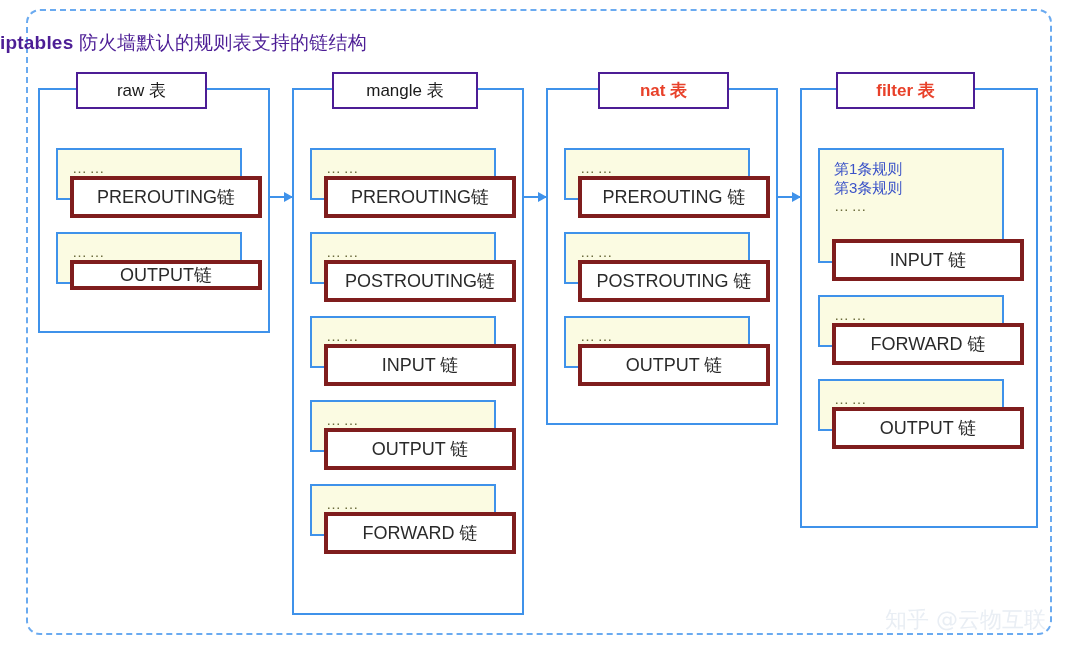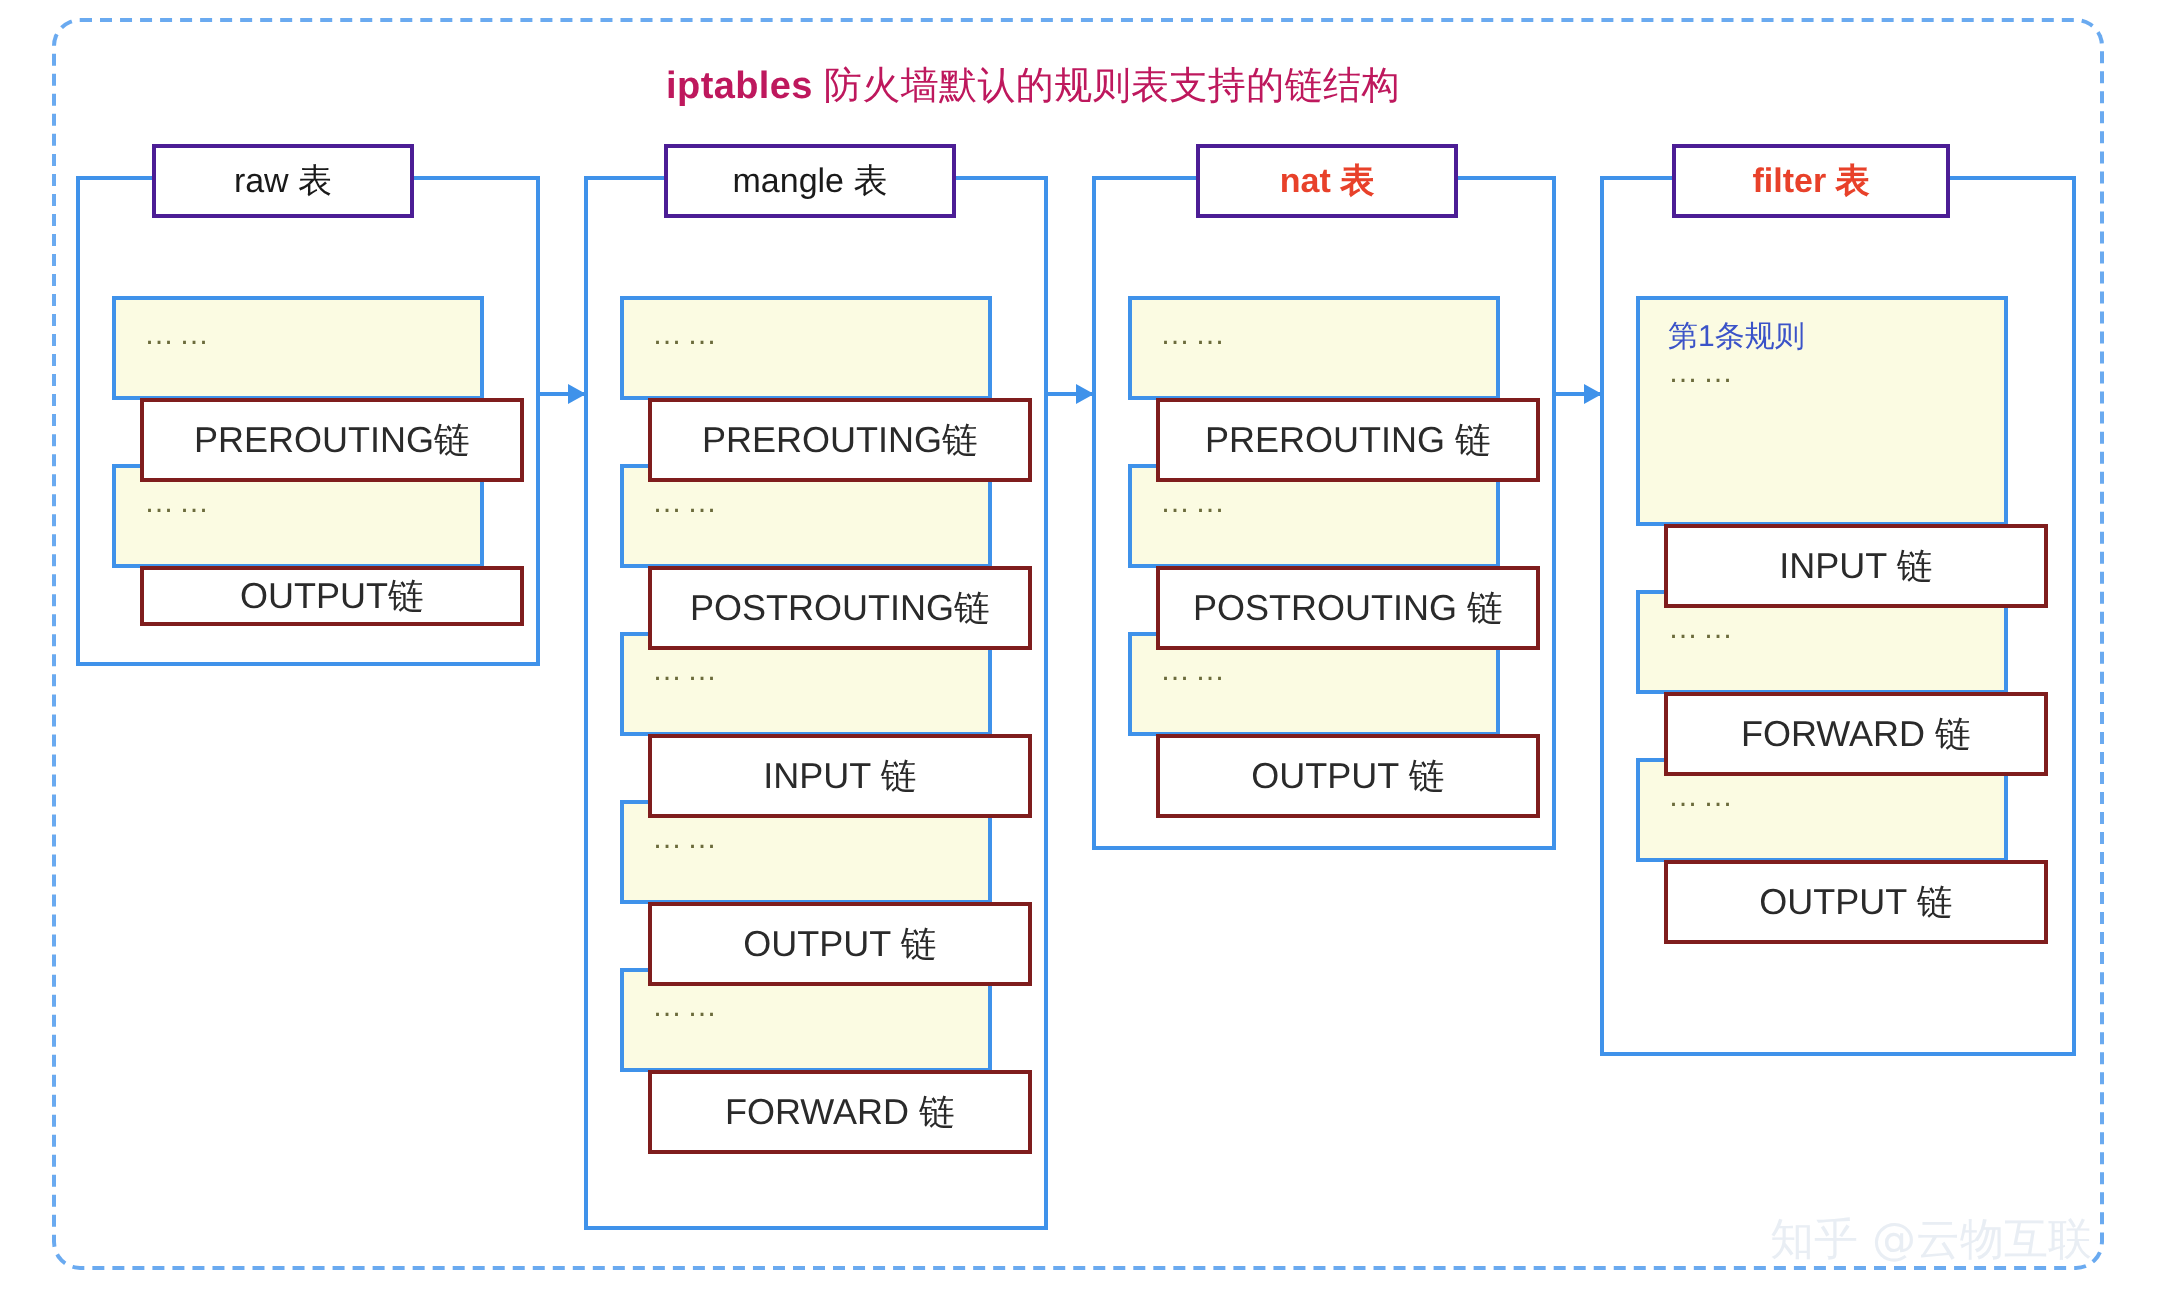--- a/index.html
+++ b/index.html
@@ -19,23 +19,22 @@
     width:1026px; height:626px;
     border:2px dashed #6aaaf0;
     border-radius:14px;
     box-sizing:border-box;
   }
 
   
   #page-title{
     position:absolute;
     left:0; top:30px; width:1033px;
-    text-align:center;
     font-size:19px;
-    color:#be185d;
+    color:#4c1d95;
     letter-spacing:.2px;
     white-space:nowrap;
   }
   #page-title .kw{font-weight:bold;}
 
   
   .table-box{
     position:absolute;
     border:2px solid #3f92ea;
     box-sizing:border-box;
@@ -84,32 +83,31 @@
   .dots{
     font-size:15px;
     color:#6b6b3c;
     letter-spacing:2.5px;
     line-height:18px;
     white-space:nowrap;
   }
   
   .chain-name{
     position:absolute;
-    border:2px solid #7f1d1d;
+    border:4px solid #7f1d1d;
     background:#ffffff;
     box-sizing:border-box;
     text-align:center;
     font-size:18px;
     color:#2a2a2a;
     white-space:nowrap;
     z-index:3;
     display:flex;
     align-items:center;
     justify-content:center;
-    margin-top:23px;
   }
 
   
   .arrow{
     position:absolute;
     height:2px;
     background:#3f92ea;
     z-index:4;
   }
   .arrow:after{
@@ -208,20 +206,21 @@
           <div class="dots">……</div>
         </div>
         <div class="chain-name" style="left: 30px; top: 28px; width: 192px; height: 42px;">OUTPUT 链</div>
       </div>
     </div>
     <div class="table-box" style="left: 800px; top: 88px; width: 238px; height: 440px;">
       <div class="table-title accent" style="left: 34px; width: 139px;">filter 表</div>
       <div class="chain" style="position: absolute; left: 0px; top: 58px; height: 133px;">
         <div class="chain-rules" style="left: 16px; width: 186px; height: 115px;">
           <div class="rules-line">第1条规则</div>
+          <div class="rules-line">第3条规则</div>
           <div class="dots">……</div>
         </div>
         <div class="chain-name" style="left: 30px; top: 91px; width: 192px; height: 42px;">INPUT 链</div>
       </div>
       <div class="chain" style="position: absolute; left: 0px; top: 205px; height: 70px;">
         <div class="chain-rules" style="left: 16px; width: 186px; height: 52px;">
           <div class="dots">……</div>
         </div>
         <div class="chain-name" style="left: 30px; top: 28px; width: 192px; height: 42px;">FORWARD 链</div>
       </div>

